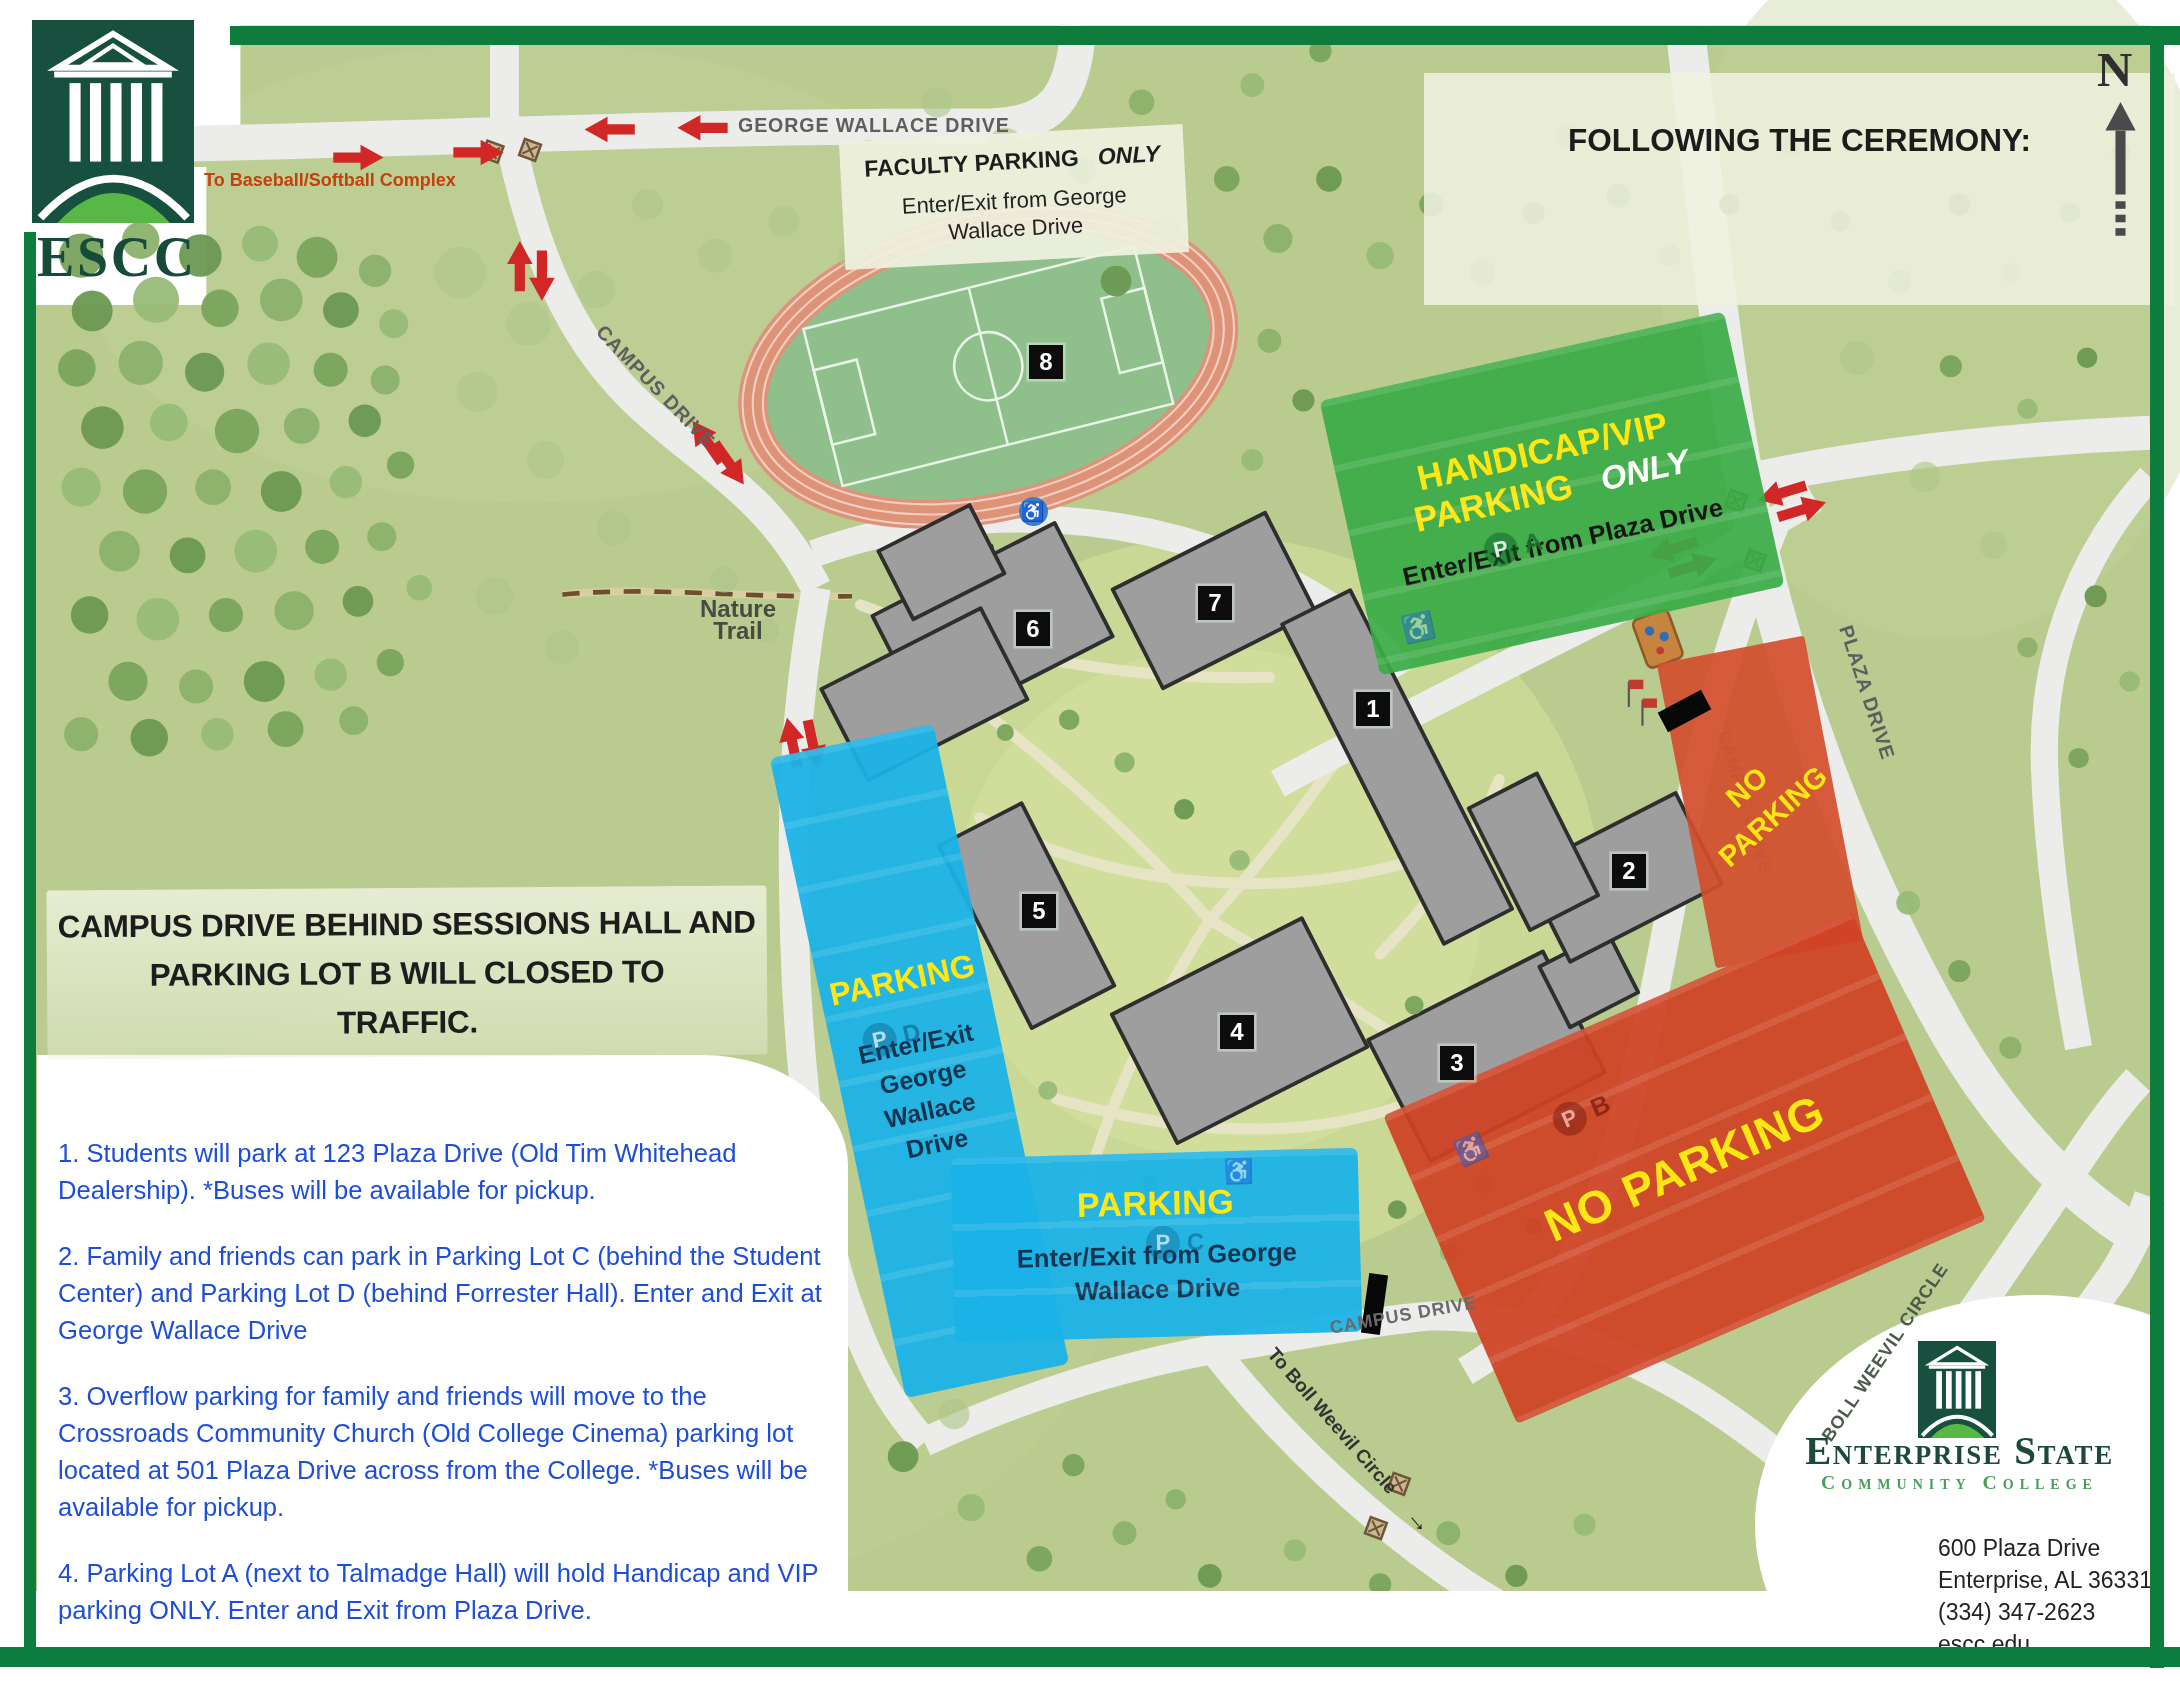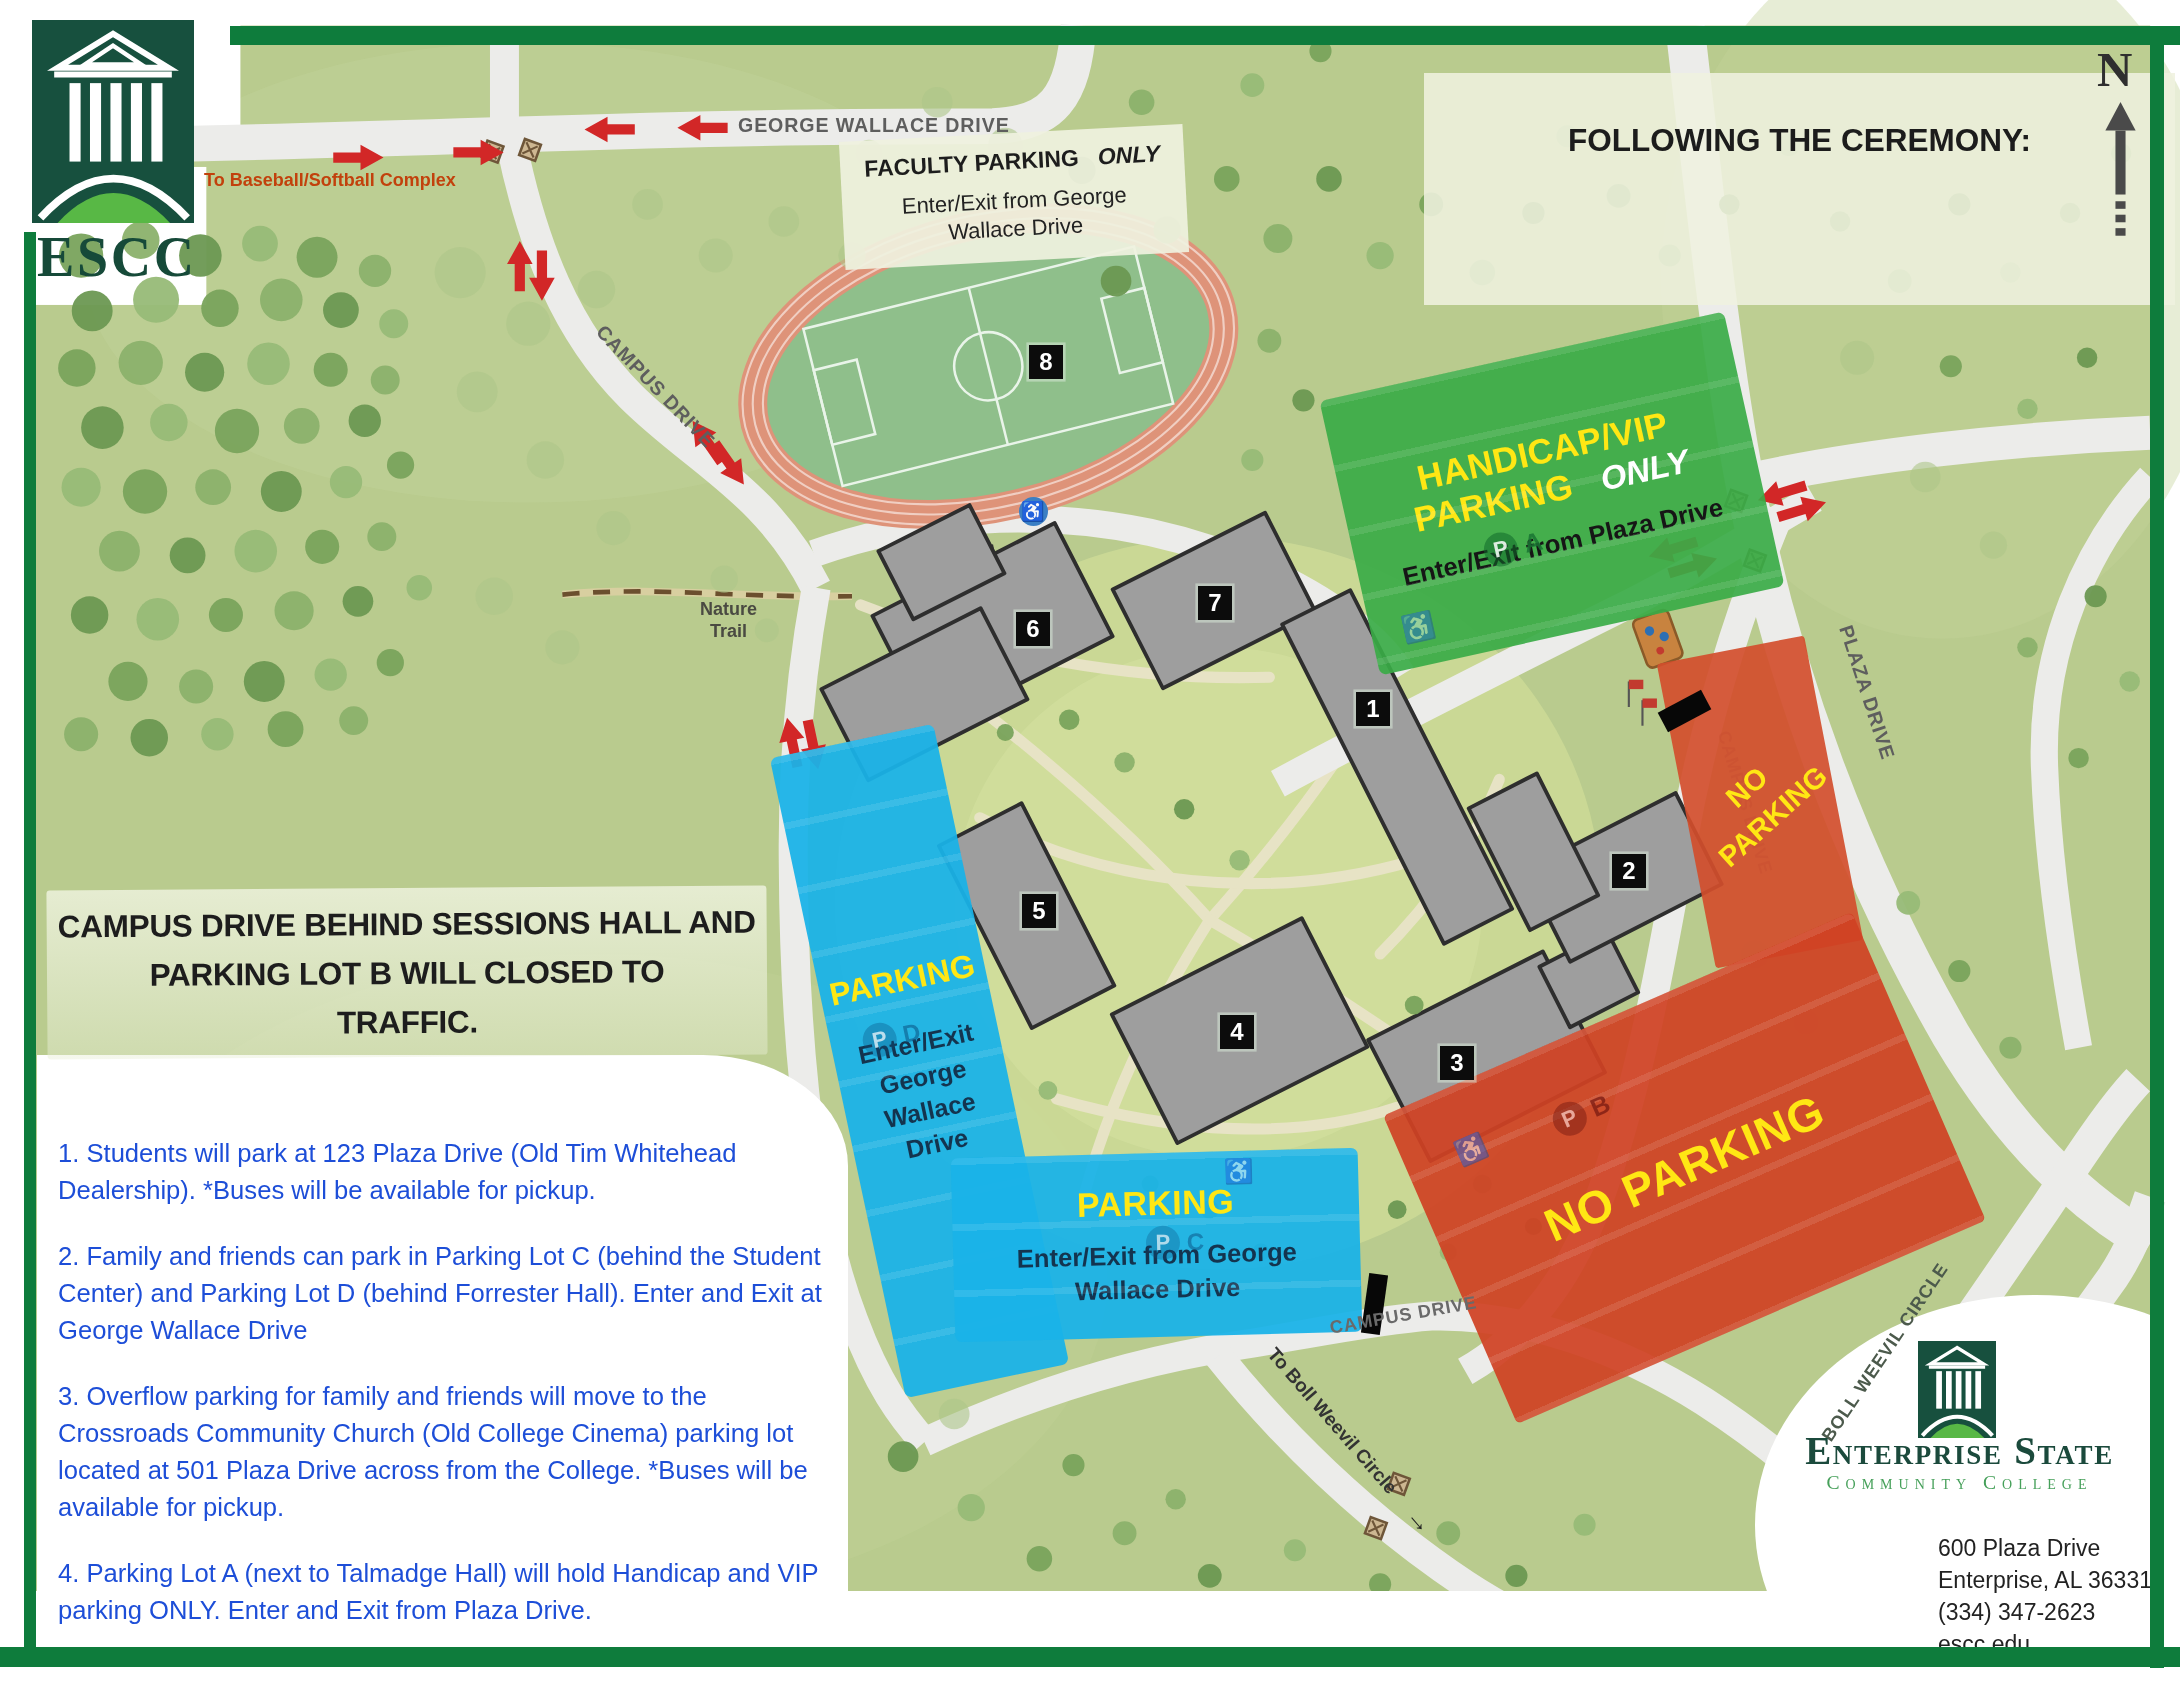--- a/index.html
+++ b/index.html
@@ -395,21 +395,21 @@
   <div class="blackbar" style="left:1365px;top:1274px;width:19px;height:60px;transform:rotate(8deg);"></div>
 
   <div class="map-label" style="left:738px;top:114px;font-size:19.6px;">GEORGE WALLACE DRIVE</div>
   <div class="map-label" style="left:204px;top:170px;font-size:18px;color:#c2410c;letter-spacing:0;">To Baseball/Softball Complex</div>
   <div class="map-label" style="left:575px;top:375px;font-size:19.6px;transform:rotate(46deg);">CAMPUS DRIVE</div>
   <div class="map-label" style="left:1329px;top:1305px;font-size:18px;transform:rotate(-10deg);color:#6a6a6a;">CAMPUS DRIVE</div>
   <div class="map-label" style="left:1797px;top:681px;font-size:19.6px;transform:rotate(72deg);">PLAZA DRIVE</div>
   <div class="map-label" style="left:1780px;top:1342px;font-size:18px;transform:rotate(-56deg);color:#4c5a4c;">BOLL WEEVIL CIRCLE</div>
   <div class="map-label" style="left:1239px;top:1410px;font-size:19px;color:#333;transform:rotate(49deg);letter-spacing:0;">To Boll Weevil Circle</div>
   <div class="abs" style="left:1407px;top:1506px;font-size:25.6px;color:#222;transform:rotate(49deg);">→</div>
-  <div class="abs" style="left:700px;top:598px;text-align:center;font-weight:700;font-size:18px;color:#4a4a42;line-height:22px;">
+  <div class="abs" style="left:700px;top:598px;text-align:center;font-weight:700;font-size:24px;color:#4a4a42;line-height:22px;">
     <div>Nature</div>
     <div>Trail</div>
   </div>
 
   <div class="abs" style="left:1019px;top:497px;width:29px;height:29px;border-radius:50%;background:#3b7fc4;
        color:#fff;display:flex;align-items:center;justify-content:center;font-size:19px;">♿</div>
 
   <div class="chip" style="left:1356px;top:692px;">1</div>
   <div class="chip" style="left:1612px;top:854px;">2</div>
   <div class="chip" style="left:1440px;top:1046px;">3</div>
@@ -484,21 +484,21 @@
       <rect x="68" y="74" width="14" height="92" fill="#fff"></rect>
       <rect x="92" y="74" width="14" height="92" fill="#fff"></rect>
       <rect x="116" y="74" width="14" height="92" fill="#fff"></rect>
       <rect x="140" y="74" width="14" height="92" fill="#fff"></rect>
       <path d="M 10 232 Q 95 140 182 232" fill="none" stroke="#fff" stroke-width="10"></path>
       <path d="M 30 238 Q 95 168 162 238 Z" fill="#58b845"></path>
     </svg>
   </div>
   <div class="abs serif" style="left:1772px;top:1428px;width:375px;text-align:center;font-size:39px;font-weight:700;
        color:#1b4a3c;font-variant:small-caps;letter-spacing:1.7px;">Enterprise State</div>
-  <div class="abs serif" style="left:1772px;top:1472px;width:375px;text-align:center;font-size:19.6px;font-weight:400;
+  <div class="abs serif" style="left:1772px;top:1472px;width:375px;text-align:center;font-size:19.6px;font-weight:700;
        color:#46a05a;font-variant:small-caps;letter-spacing:6px;">Community College</div>
   <div class="abs" style="left:1938px;top:1532px;font-size:23px;line-height:32px;color:#222;">
     <div>600 Plaza Drive</div>
     <div>Enterprise, AL 36331</div>
     <div>(334) 347-2623</div>
     <div>escc.edu</div>
   </div>
 
   <div class="bar" style="left:230px;top:25.6px;width:1951px;height:19px;"></div>
   <div class="bar" style="left:2150px;top:25.6px;width:13.6px;height:1642px;"></div>

